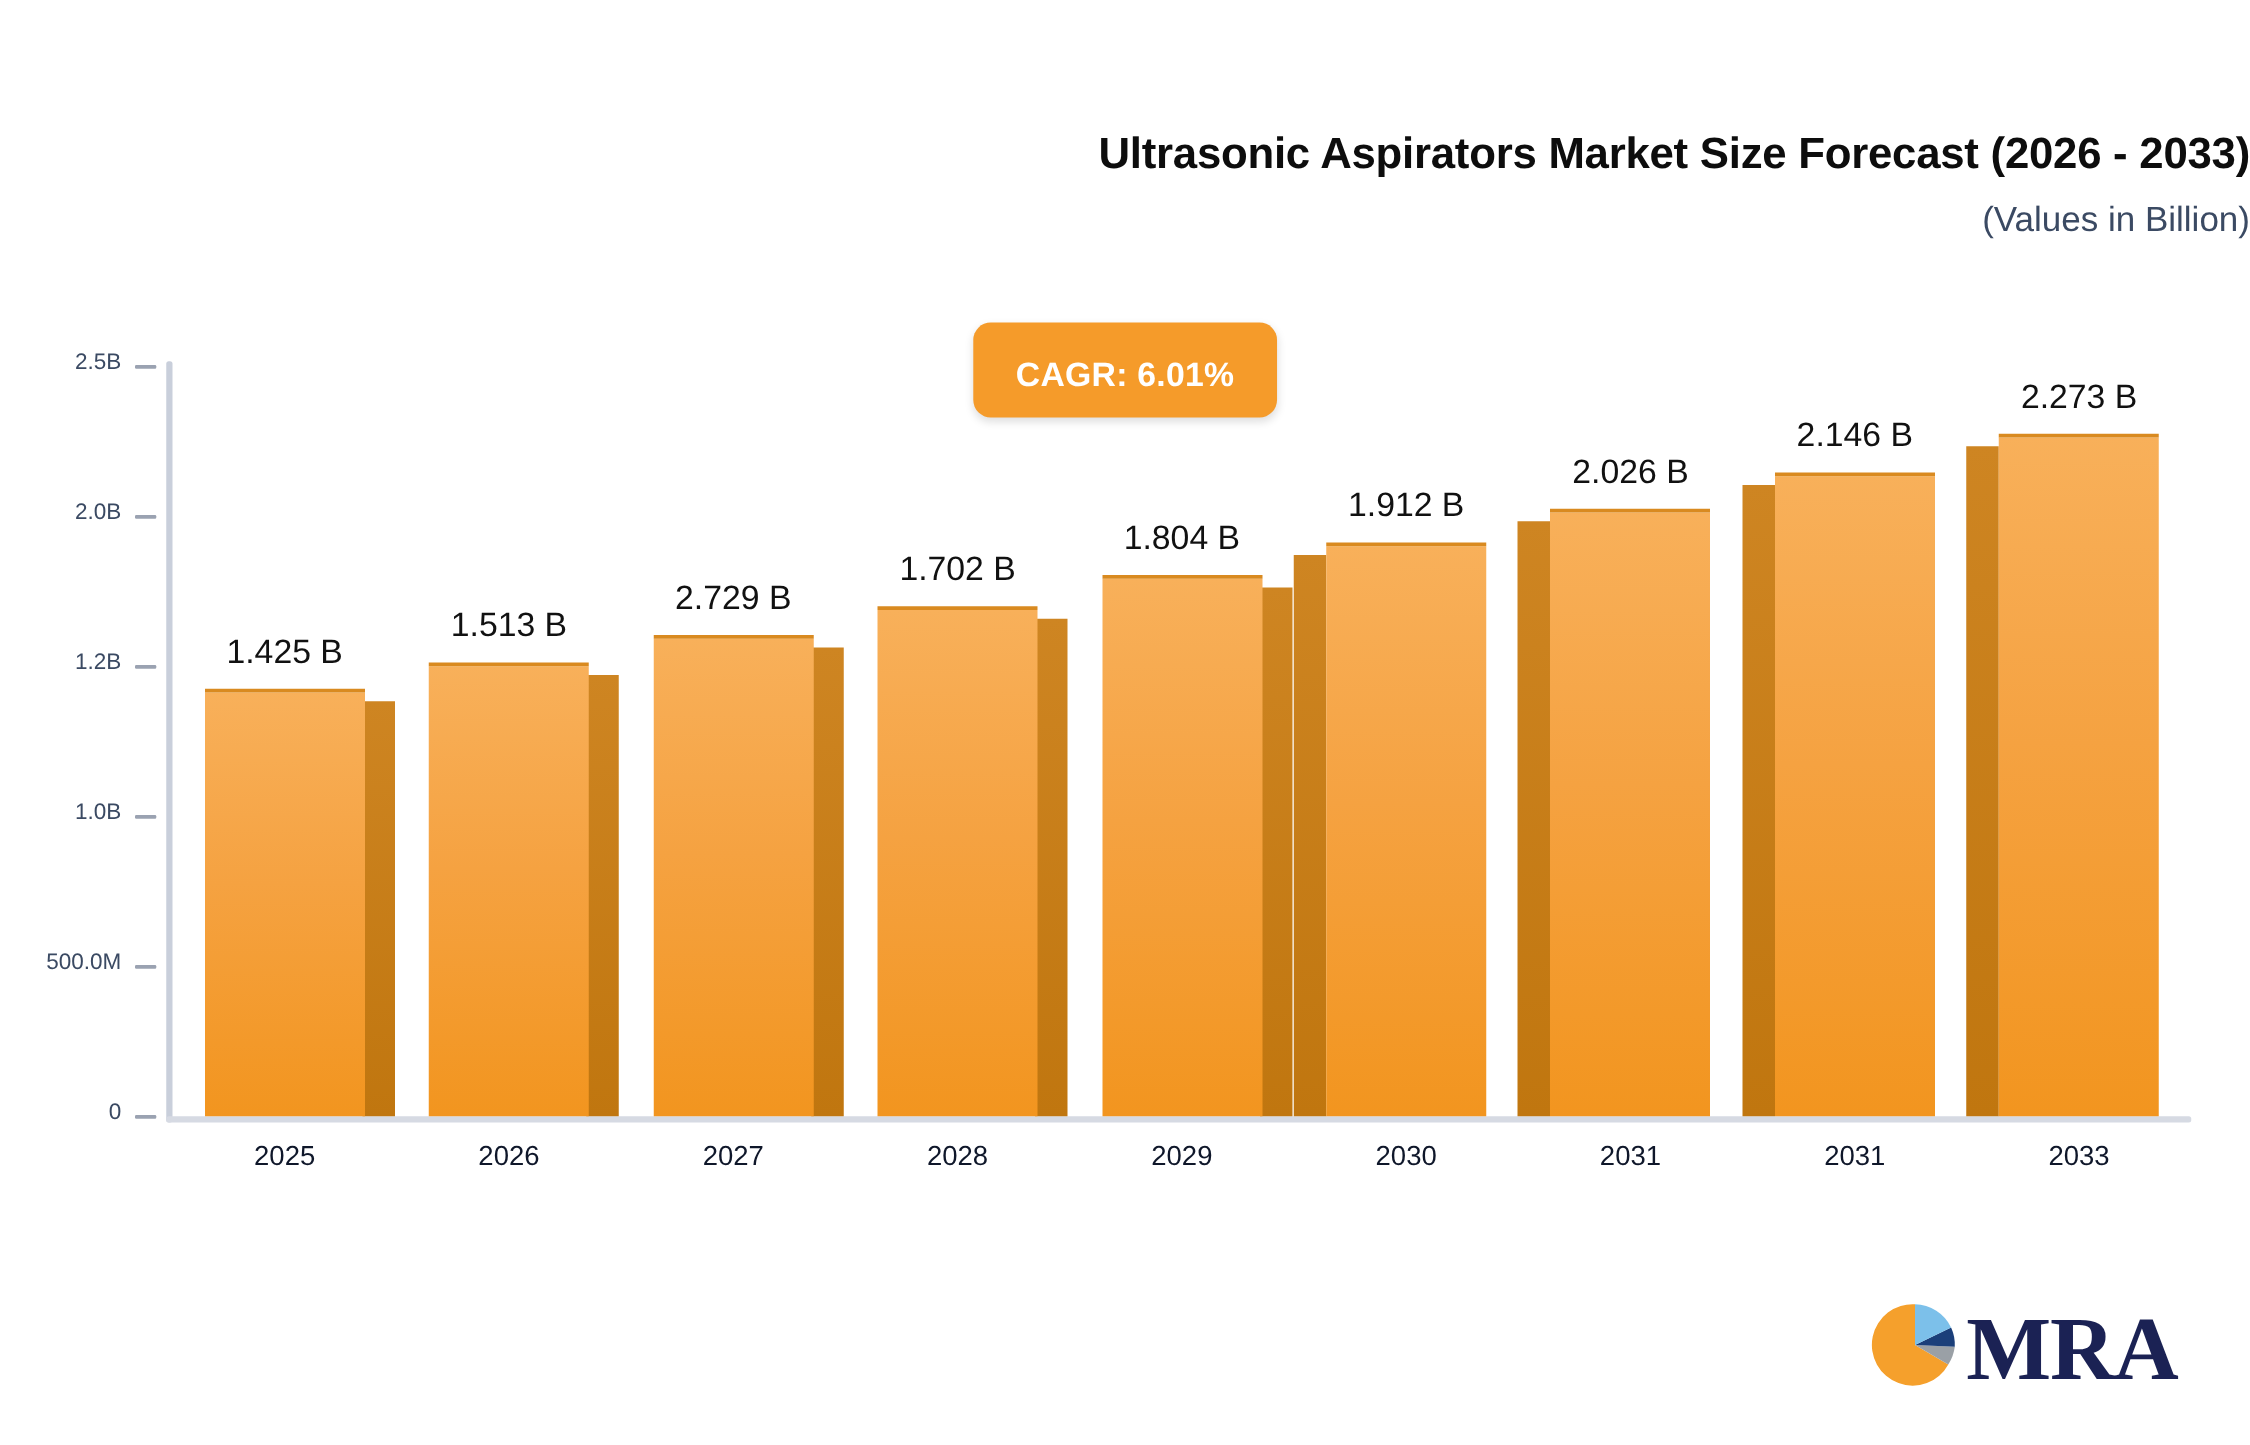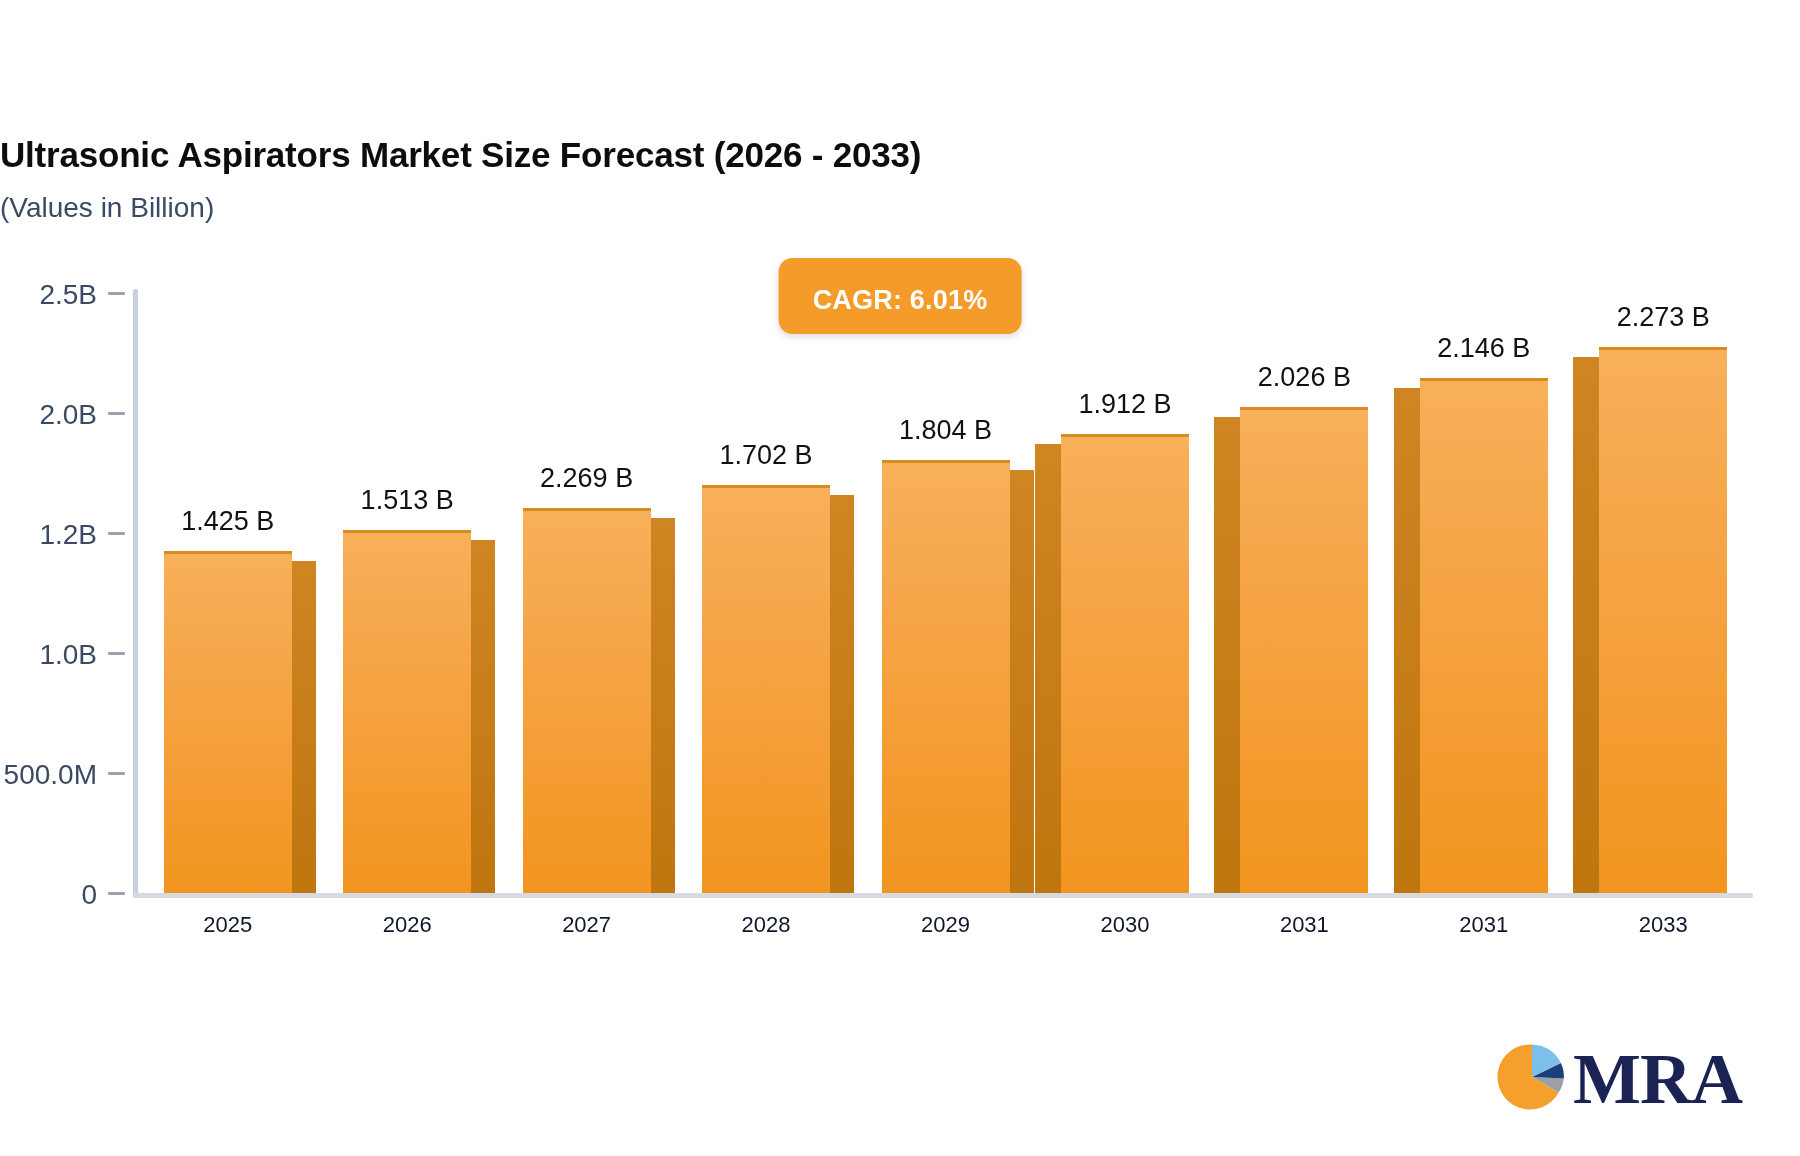--- a/index.html
+++ b/index.html
@@ -18,22 +18,21 @@
     height: 1156px;
     background: #ffffff;
   }
 
   
   #title-block {
     position: absolute;
     top: 104px;
     left: 0;
     width: 1800px;
-    text-align: left;
-    margin-top: 32px;
+    text-align: right;
   }
   #chart-title {
     font-size: 35px;
     font-weight: bold;
     color: #0d0d0d;
     letter-spacing: -0.2px;
     line-height: 1.1;
   }
   #chart-subtitle {
     margin-top: 18px;
@@ -93,21 +92,21 @@
   .y-tick {
     position: absolute;
     left: 0;
     width: 133px;
     height: 0;
   }
   .y-tick .y-tick-label {
     position: absolute;
     right: 36px;
     top: -14px;
-    font-size: 28px;
+    font-size: 18px;
     color: #3b4a63;
     text-align: right;
     white-space: nowrap;
   }
   .y-tick .y-tick-dash {
     position: absolute;
     right: 8px;
     top: -1px;
     width: 17px;
     height: 3px;
@@ -233,21 +232,21 @@
           <div class="bar-value" style="bottom: 356px;">1.425 B</div>
         </div>
         <div class="bar-group" style="left: 343.167px; width: 128px;">
           <div class="bar-side-right" style="height: 353.12px; left: 126px;"></div>
           <div class="bar-face" style="height: 363.12px;"></div>
           <div class="bar-value" style="bottom: 377.12px;">1.513 B</div>
         </div>
         <div class="bar-group" style="left: 522.611px; width: 128px;">
           <div class="bar-side-right" style="height: 375.2px; left: 126px;"></div>
           <div class="bar-face" style="height: 385.2px;"></div>
-          <div class="bar-value" style="bottom: 399.2px;">2.269 B</div>
+          <div class="bar-value" style="bottom: 399.2px;">2.729 B</div>
         </div>
         <div class="bar-group" style="left: 702.056px; width: 128px;">
           <div class="bar-side-right" style="height: 398.48px; left: 126px;"></div>
           <div class="bar-face" style="height: 408.48px;"></div>
           <div class="bar-value" style="bottom: 422.48px;">1.702 B</div>
         </div>
         <div class="bar-group" style="left: 881.5px; width: 128px;">
           <div class="bar-side-right" style="height: 422.96px; left: 126px;"></div>
           <div class="bar-face" style="height: 432.96px;"></div>
           <div class="bar-value" style="bottom: 446.96px;">1.804 B</div>

